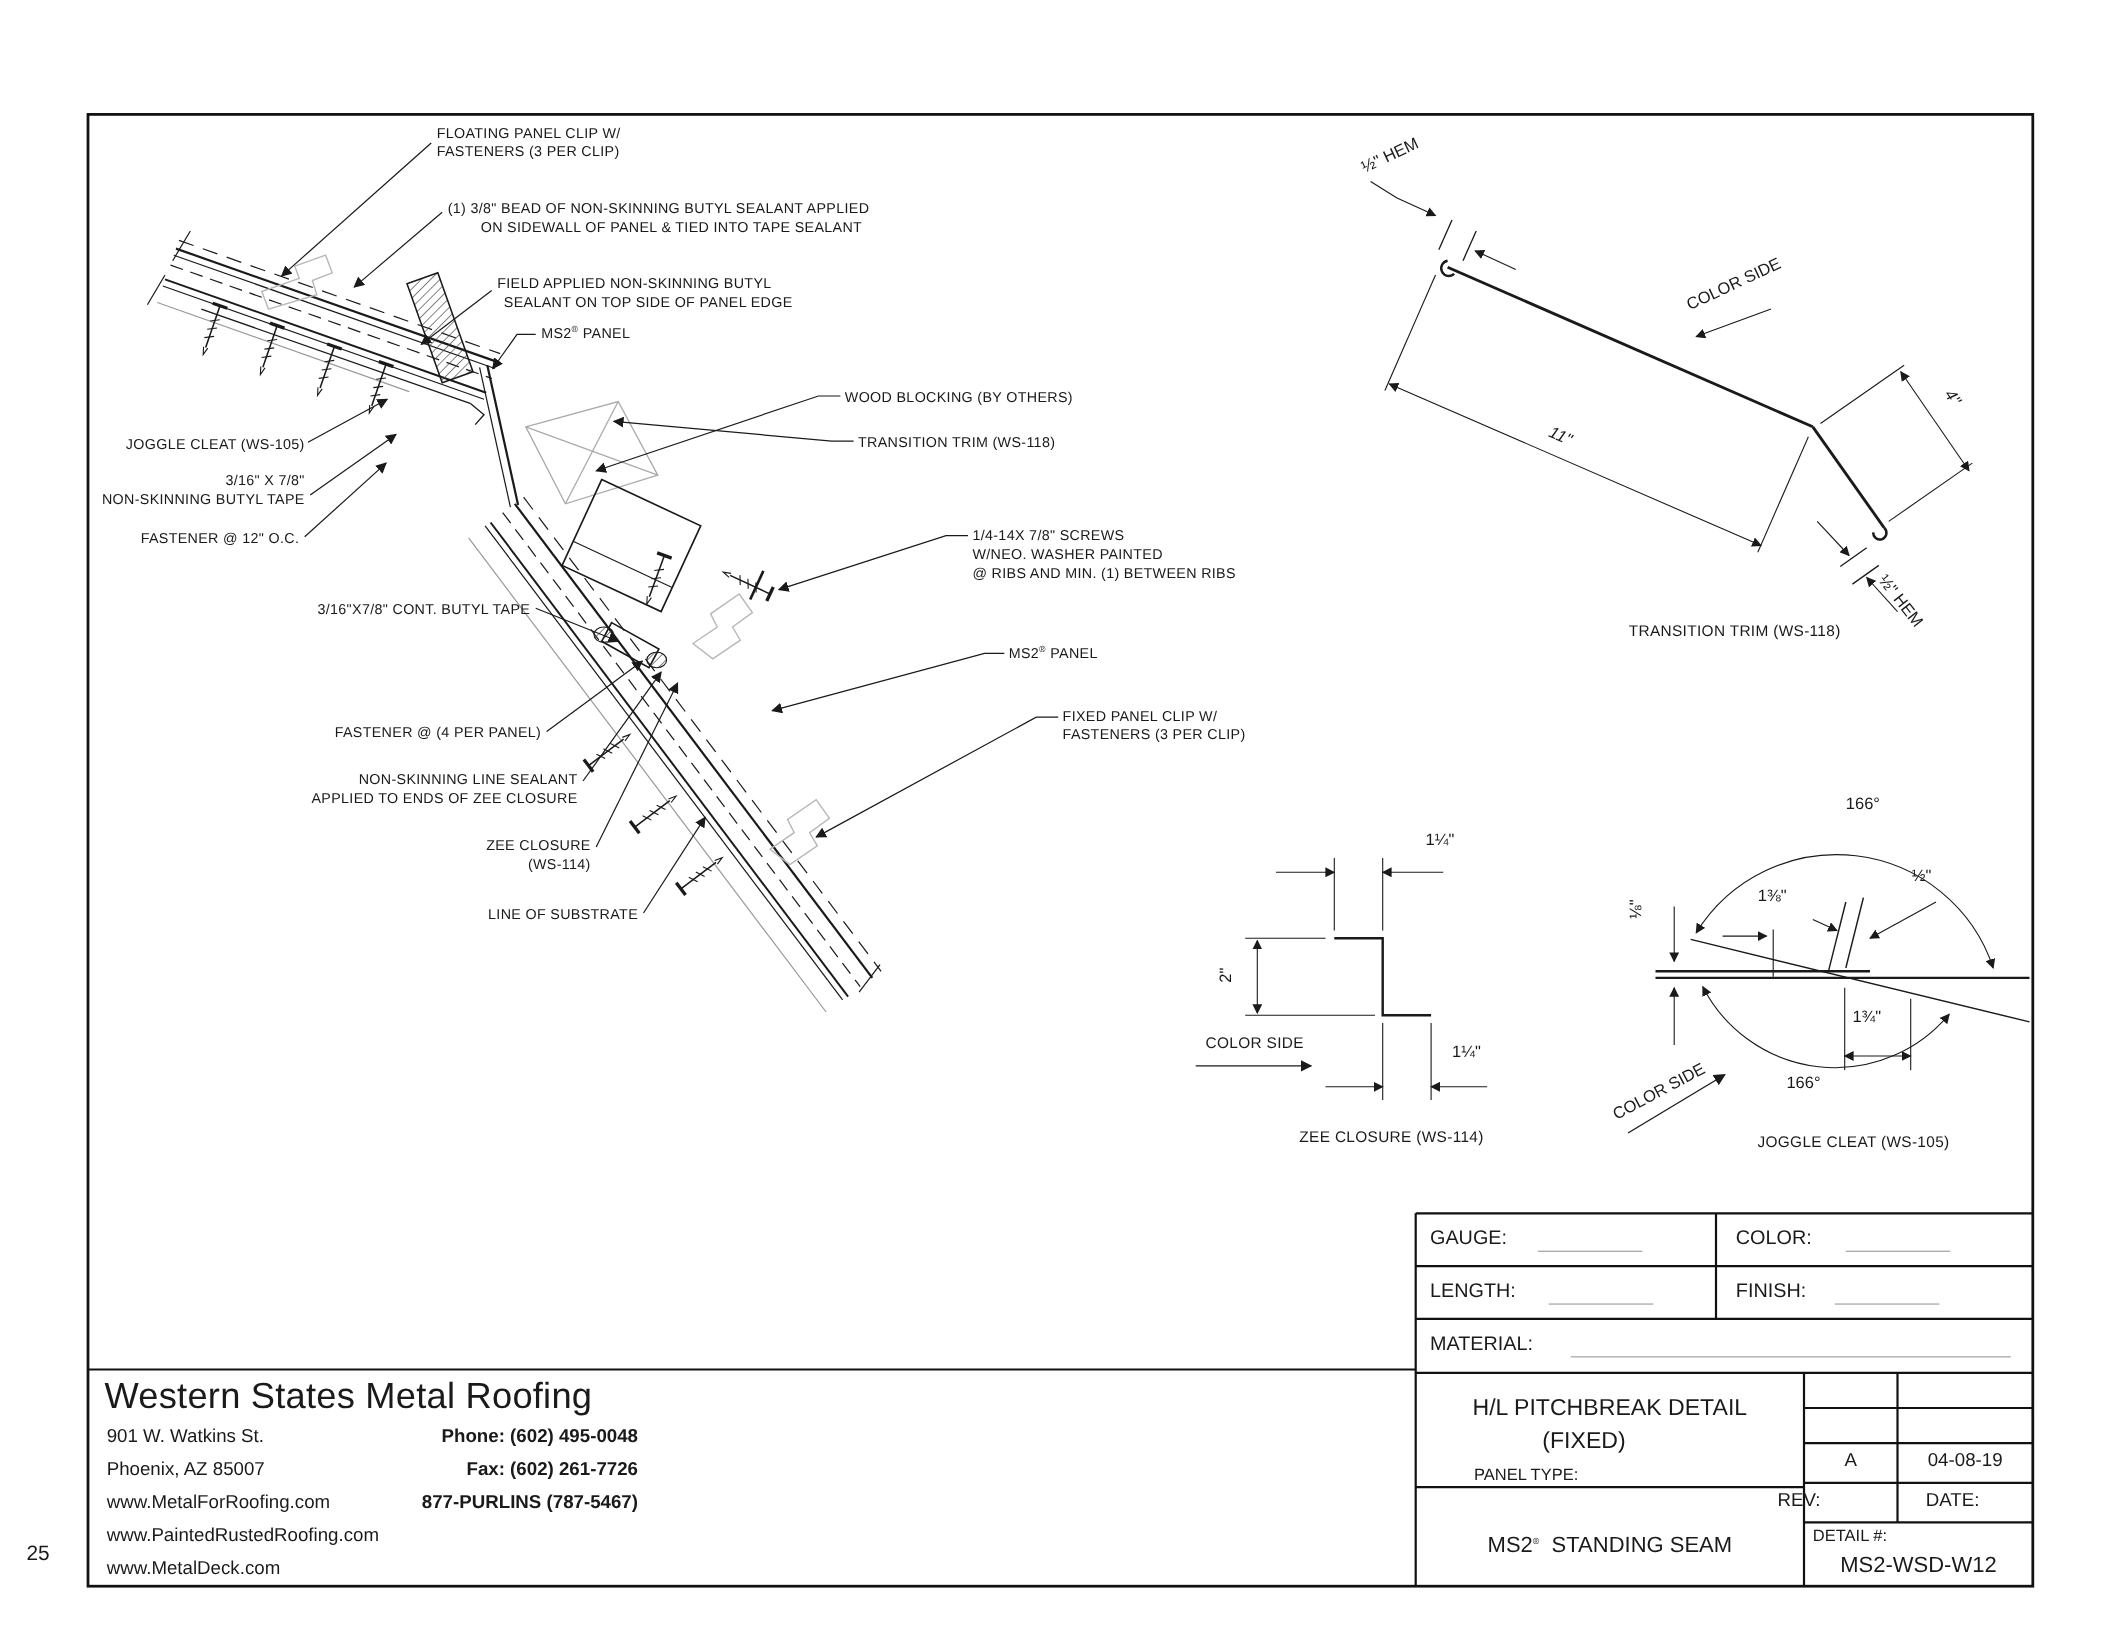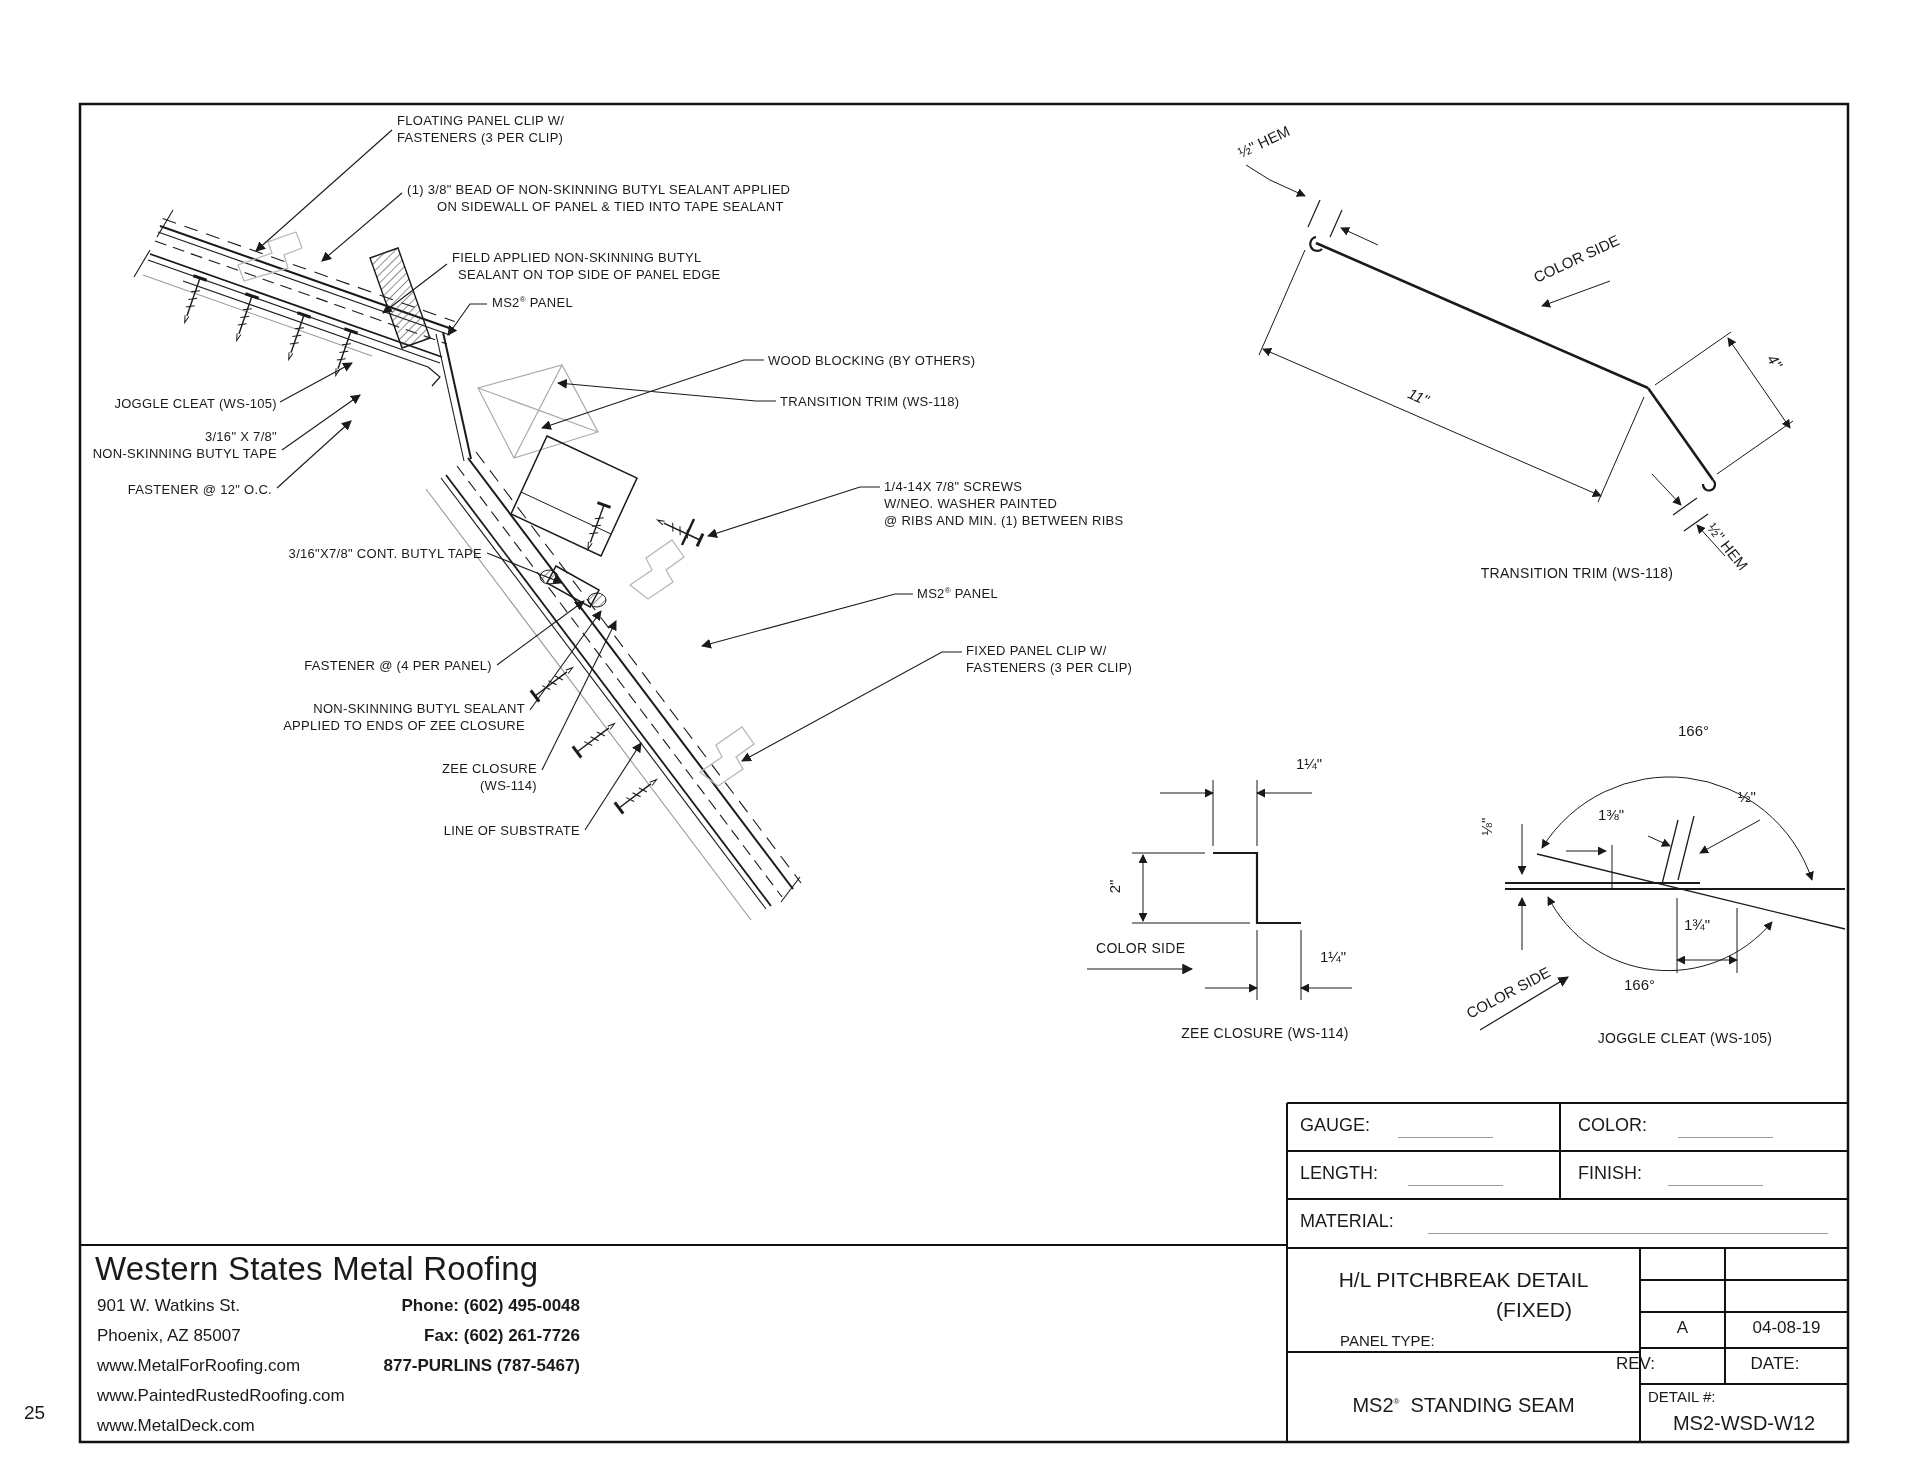--- a/index.html
+++ b/index.html
@@ -248,21 +248,21 @@
   </div>
   <div class="lbl lblr" style="right:1643px;top:395px;">JOGGLE CLEAT (WS-105)</div>
   <div class="lbl lblr" style="right:1643px;top:428px;">
     <div>3/16" X 7/8"</div>
     <div>NON-SKINNING BUTYL TAPE</div>
   </div>
   <div class="lbl lblr" style="right:1648px;top:481px;">FASTENER @ 12" O.C.</div>
   <div class="lbl lblr" style="right:1438px;top:545px;">3/16"X7/8" CONT. BUTYL TAPE</div>
   <div class="lbl lblr" style="right:1428px;top:657px;">FASTENER @ (4 PER PANEL)</div>
   <div class="lbl lblr" style="right:1395px;top:700px;">
-    <div>NON-SKINNING BUTYL SEALANT</div>
+    <div>NON-SKINNING LINE SEALANT</div>
     <div>APPLIED TO ENDS OF ZEE CLOSURE</div>
   </div>
   <div class="lbl lblr" style="right:1383px;top:760px;">
     <div>ZEE CLOSURE</div>
     <div>(WS-114)</div>
   </div>
   <div class="lbl lblr" style="right:1340px;top:822px;">LINE OF SUBSTRATE</div>
 
   <div class="dim rot" style="left:1236px;top:133px;transform:rotate(-25deg);">½" HEM</div>
   <div class="dim ital rot" style="left:1408px;top:388px;transform:rotate(24deg);">11"</div>
@@ -291,21 +291,21 @@
   <div class="tb" style="left:1578px;top:1115px;">COLOR:</div>
   <div class="uline" style="left:1678px;top:1117px;width:95px;height:20px;"></div>
   <div class="tb" style="left:1300px;top:1163px;">LENGTH:</div>
   <div class="uline" style="left:1408px;top:1165px;width:95px;height:20px;"></div>
   <div class="tb" style="left:1578px;top:1163px;">FINISH:</div>
   <div class="uline" style="left:1668px;top:1165px;width:95px;height:20px;"></div>
   <div class="tb" style="left:1300px;top:1211px;">MATERIAL:</div>
   <div class="uline" style="left:1428px;top:1213px;width:400px;height:20px;"></div>
 
   <div class="tb lblc" style="left:1287px;top:1268px;width:353px;font-size:21px;">H/L PITCHBREAK DETAIL</div>
-  <div class="tb lblc" style="left:1306px;top:1298px;width:424px;font-size:21px;padding-left:16px;">(FIXED)</div>
+  <div class="tb lblc" style="left:1212px;top:1298px;width:424px;font-size:21px;padding-left:16px;">(FIXED)</div>
   <div class="tb" style="left:1300px;top:1332px;font-size:15px;margin-left:40px;">PANEL TYPE:</div>
   <div class="tb lblc" style="left:1287px;top:1394px;width:353px;font-size:20px;">
     <span>MS2</span><sup class="reg">®</sup>&nbsp;&nbsp;<span>STANDING SEAM</span>
   </div>
   <div class="tb lblc" style="left:1640px;top:1318px;width:85px;font-size:17px;">A</div>
   <div class="tb lblc" style="left:1725px;top:1318px;width:123px;font-size:17px;">04-08-19</div>
   <div class="tb lblc" style="left:1588px;top:1354px;width:95px;font-size:17px;">REV:</div>
   <div class="tb lblc" style="left:1725px;top:1354px;width:100px;font-size:17px;">DATE:</div>
   <div class="tb" style="left:1648px;top:1388px;font-size:15px;">DETAIL #:</div>
   <div class="tb lblc" style="left:1640px;top:1412px;width:208px;font-size:20px;">MS2-WSD-W12</div>

